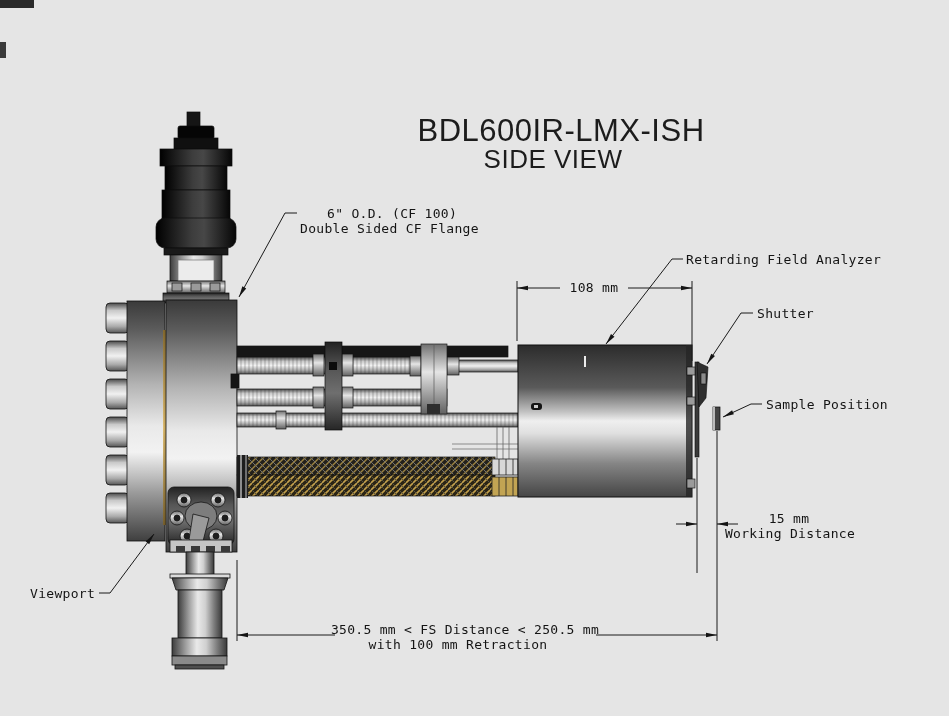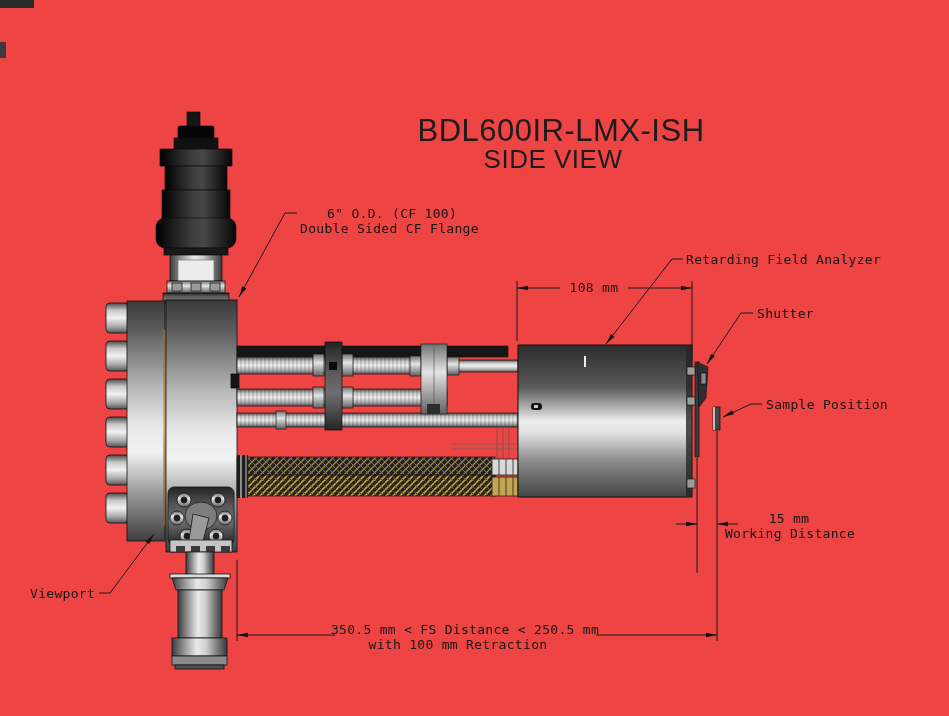--- a/index.html
+++ b/index.html
@@ -1,16 +1,16 @@
 <!DOCTYPE html>
 <html><head>
 <meta charset="utf-8">
 <style>
   html,body{margin:0;padding:0;background:#ffffff;}
-  .canvas{position:relative;width:949px;height:716px;background:#ef4444;overflow:hidden;
+  .canvas{position:relative;width:949px;height:716px;background:#e5e5e5;overflow:hidden;
           font-family:"Liberation Sans",sans-serif;}
   svg{position:absolute;left:0;top:0;}
   .title-line1{font-family:"Liberation Sans",sans-serif;font-size:31px;fill:#1c1c1c;letter-spacing:0.5px;}
   .title-line2{font-family:"Liberation Sans",sans-serif;font-size:26px;fill:#1c1c1c;letter-spacing:0.5px;}
   .cad{font-family:"DejaVu Sans Mono","Liberation Mono",monospace;font-size:13px;fill:#141414;letter-spacing:0.3px;}
   .thin{stroke:#1a1a1a;stroke-width:1;fill:none;}
 </style>
 </head>
 <body>
 

